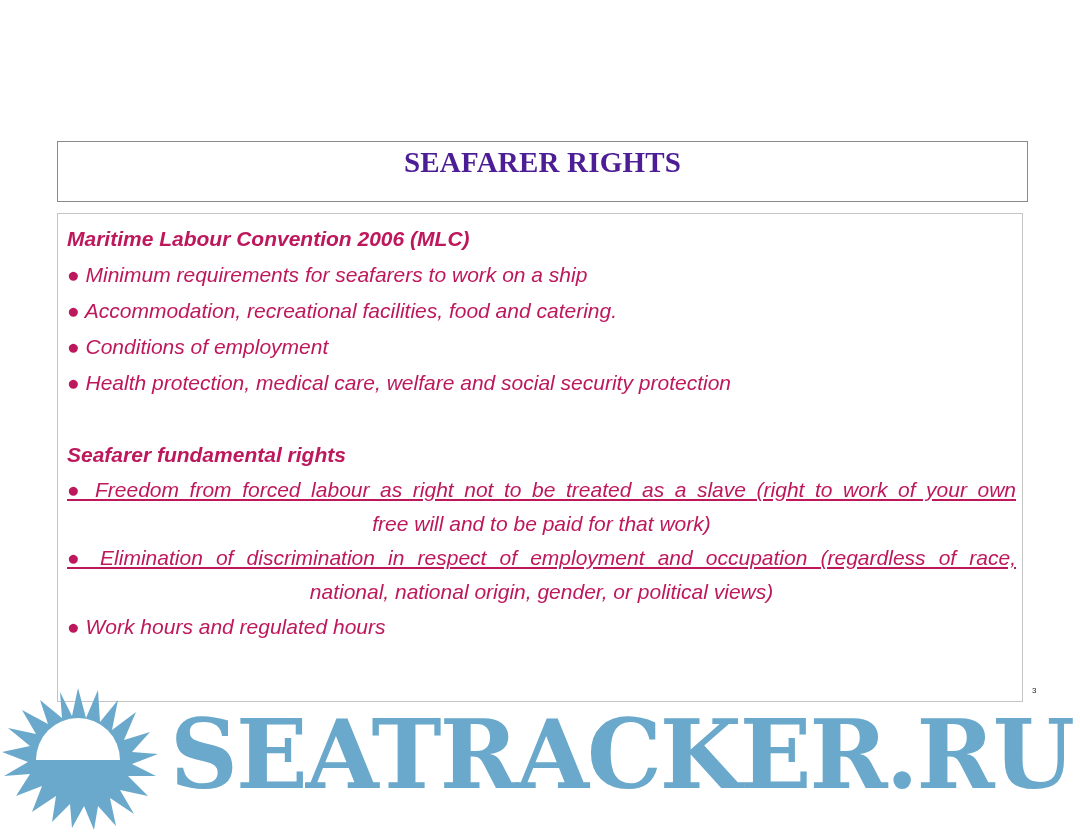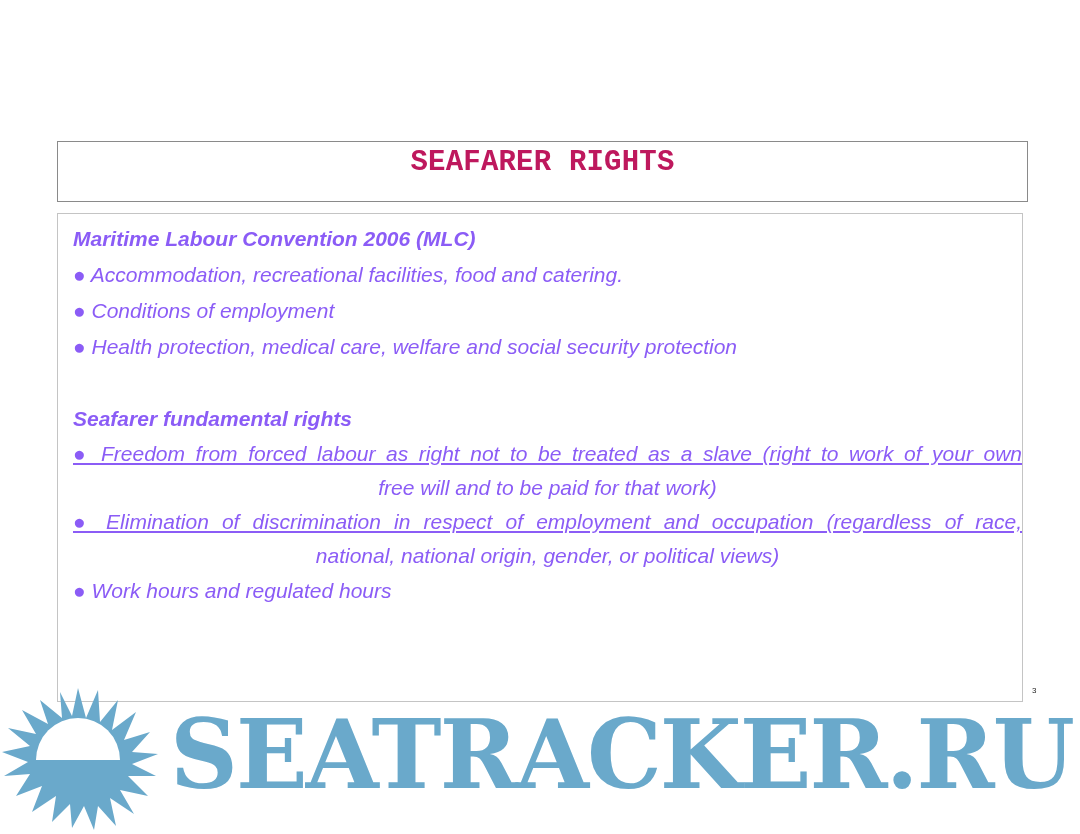--- a/index.html
+++ b/index.html
@@ -1,38 +1,39 @@
 <!DOCTYPE html>
 <html><head>
 <meta charset="utf-8">
 <style>
   html, body { margin:0; padding:0; }
   body { width:1080px; height:834px; background:#ffffff; position:relative; overflow:hidden; font-family:"Liberation Sans", sans-serif; }
   .title-box { position:absolute; left:57px; top:141px; width:971px; height:61px; border:1px solid #8a8a8a; box-sizing:border-box; background:#fff; }
-  .title { position:absolute; left:0; right:0; top:4px; text-align:center; font-family:Liberation Mono, monospace; font-weight:bold; font-size:29px; color:#be185d; letter-spacing:0.2px; }
+  .title { position:absolute; left:0; right:0; top:4px; text-align:center; font-family:Liberation Serif, serif; font-weight:bold; font-size:29px; color:#4c1d95; letter-spacing:0.2px; }
   .content-box { position:absolute; left:57px; top:213px; width:966px; height:489px; border:1px solid #c4c4c4; box-sizing:border-box; background:#fff; }
-  .content { position:absolute; left:15px; top:7px; width:949px; font-style:italic; font-size:21px; color:#8b5cf6; line-height:36px; }
+  .content { position:absolute; left:9px; top:7px; width:949px; font-style:italic; font-size:21px; color:#be185d; line-height:36px; }
   .content .heading { font-weight:bold; }
   .content .blank { height:36px; }
   .content .justify { text-align:justify; text-align-last:justify; line-height:34px;text-decoration:underline; }
   .content .wrap { line-height:34px; text-align:center; }
   .page-num { position:absolute; left:1032px; top:686px; font-size:8px; color:#222; }
   .watermark { position:absolute; left:0; top:672px; width:1080px; height:162px; }
   .wm-text { position:absolute; left:170px; top:700px; font-family:"DejaVu Serif", serif; font-weight:bold; font-size:96px; color:#6aa9cb; letter-spacing:-2px; line-height:110px; transform:scaleX(0.98); transform-origin:left; }
 </style>
 </head>
 <body>
 
 <div class="title-box">
   <div class="title">SEAFARER RIGHTS</div>
 </div>
 
 <div class="content-box">
   <div class="content">
     <div class="heading">Maritime Labour Convention 2006 (MLC)</div>
+    <div>● Minimum requirements for seafarers to work on a ship</div>
     <div>● Accommodation, recreational facilities, food and catering.</div>
     <div>● Conditions of employment</div>
     <div>● Health protection, medical care, welfare and social security protection</div>
     <div class="blank"></div>
     <div class="heading">Seafarer fundamental rights</div>
     <div class="justify">● Freedom from forced labour as right not to be treated as a slave (right to work of your own</div>
     <div class="wrap">free will and to be paid for that work)</div>
     <div class="justify">● Elimination of discrimination in respect of employment and occupation (regardless of race,</div>
     <div class="wrap">national, national origin, gender, or political views)</div>
     <div>● Work hours and regulated hours</div>

